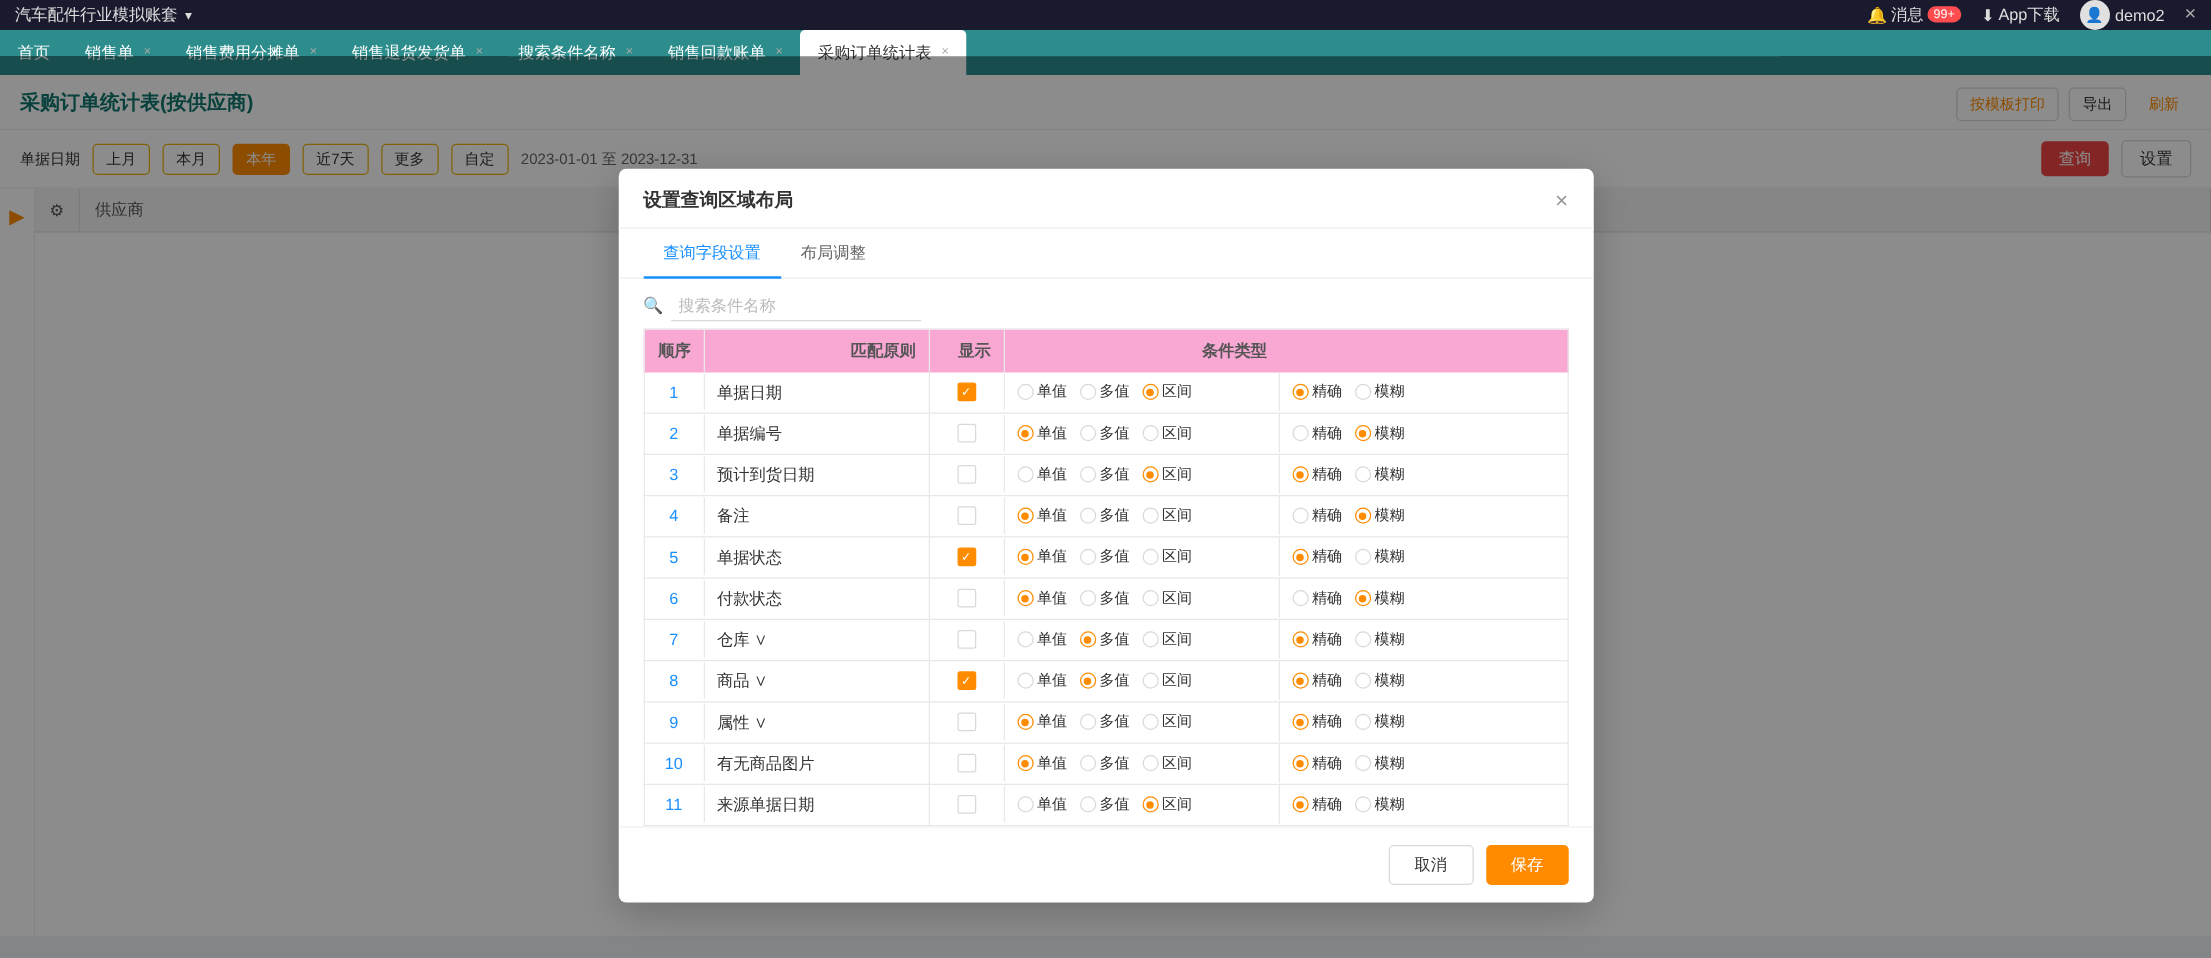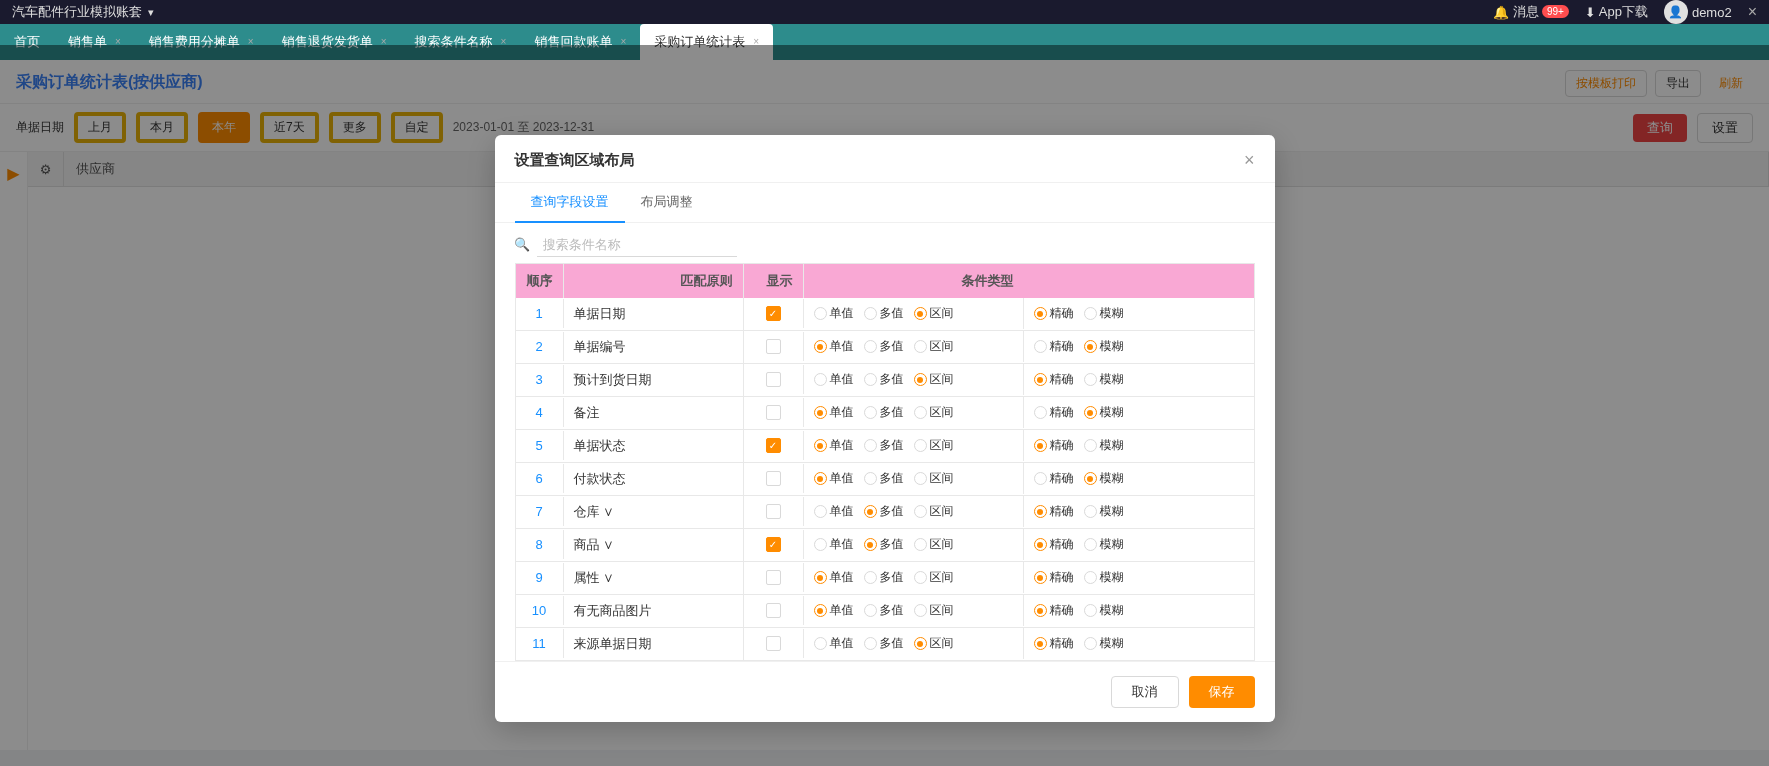--- a/index.html
+++ b/index.html
@@ -42,37 +42,37 @@
     }
     .tab-item.active { background: #fff; color: #333; border-radius: 4px 4px 0 0; }
     .tab-item .tab-close { font-size: 10px; color: #aaa; margin-left: 4px; }
 
     
     .page-header {
       background: #fff;
       padding: 10px 16px 0 16px;
       border-bottom: 1px solid #eee;
     }
-    .page-title { font-size: 16px; font-weight: bold; color: #3b82f6; padding-bottom: 8px; }
+    .page-title { font-size: 16px; font-weight: bold; color: #0f766e; padding-bottom: 8px; }
     .page-actions { display: flex; align-items: center; gap: 8px; justify-content: flex-end; padding-bottom: 6px; }
     .btn-print { border: 1px solid #d9d9d9; background: #fff; color: #ff8c00; padding: 4px 10px; border-radius: 4px; cursor: pointer; font-size: 12px; display: flex; align-items: center; gap: 4px; }
     .btn-export { border: 1px solid #d9d9d9; background: #fff; color: #333; padding: 4px 10px; border-radius: 4px; cursor: pointer; font-size: 12px; }
     .btn-refresh { border: none; background: #fff; color: #ff8c00; padding: 4px 10px; border-radius: 4px; cursor: pointer; font-size: 12px; }
 
     
     .filter-bar {
       background: #fff;
       padding: 8px 16px;
       display: flex;
       align-items: center;
       gap: 10px;
       border-bottom: 1px solid #eee;
       flex-wrap: wrap;
     }
-    .filter-btn { padding: 3px 10px; border-radius: 4px; border: 4px solid #eab308; background: #fff; cursor: pointer; font-size: 12px; color: #333; }
+    .filter-btn { padding: 3px 10px; border-radius: 4px; border: 1px solid #eab308; background: #fff; cursor: pointer; font-size: 12px; color: #333; }
     .filter-btn.active { background: #ff8c00; color: #fff; border-color: #ff8c00; }
     .filter-date { font-size: 12px; color: #666; }
     .btn-query { background: #ef4444; color: #fff; border: none; padding: 5px 14px; border-radius: 4px; cursor: pointer; font-size: 13px; }
     .btn-set { background: #fff; color: #333; border: 1px solid #d9d9d9; padding: 5px 14px; border-radius: 4px; cursor: pointer; font-size: 13px; }
 
     
     .layout-body { display: flex; height: calc(766px - 36px - 36px - 52px - 44px); background: #f0f2f5; }
     .sidebar-toggle { width: 28px; background: #fff; border-right: 1px solid #eee; display: flex; align-items: flex-start; justify-content: center; padding-top: 12px; cursor: pointer; color: #ff8c00; font-size: 16px; }
 
     

